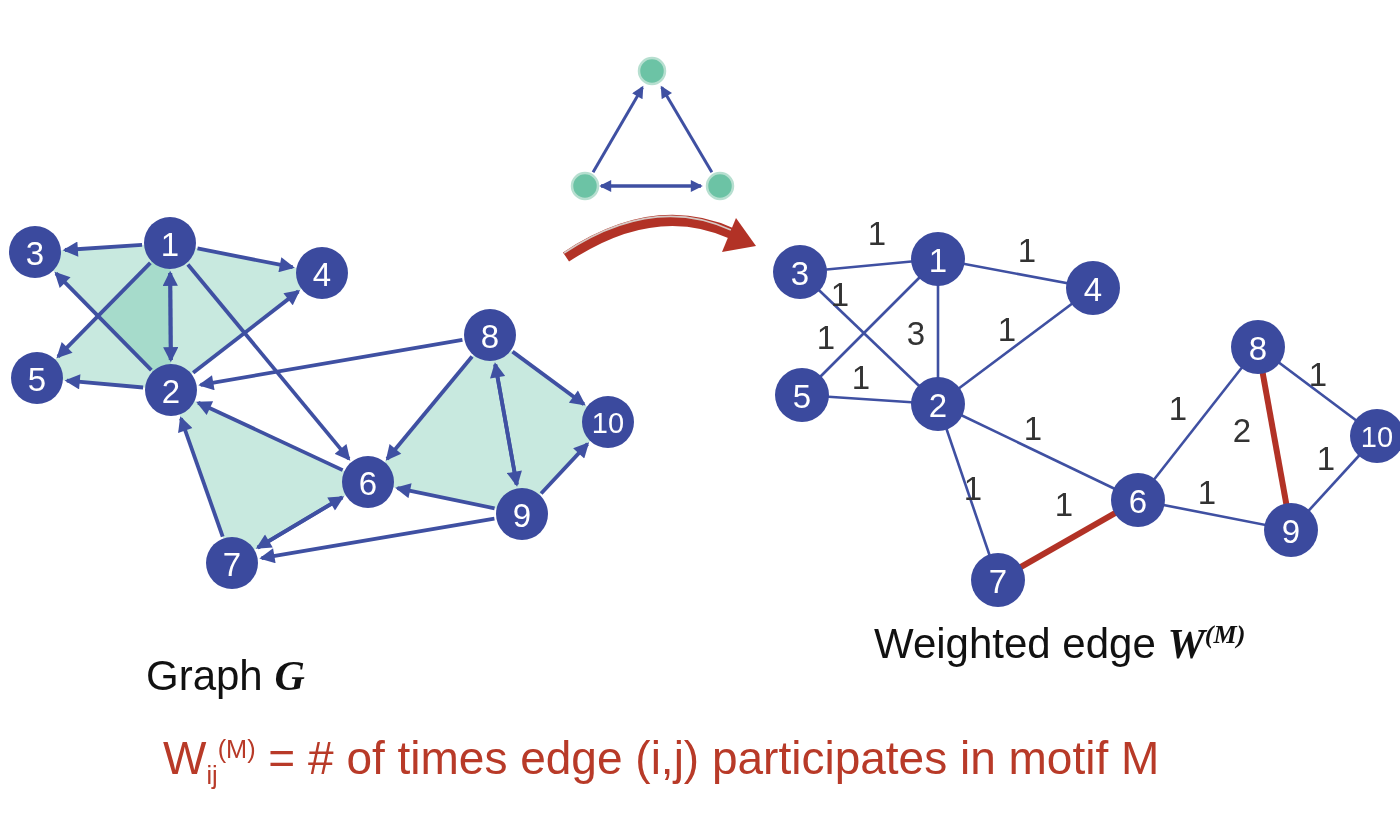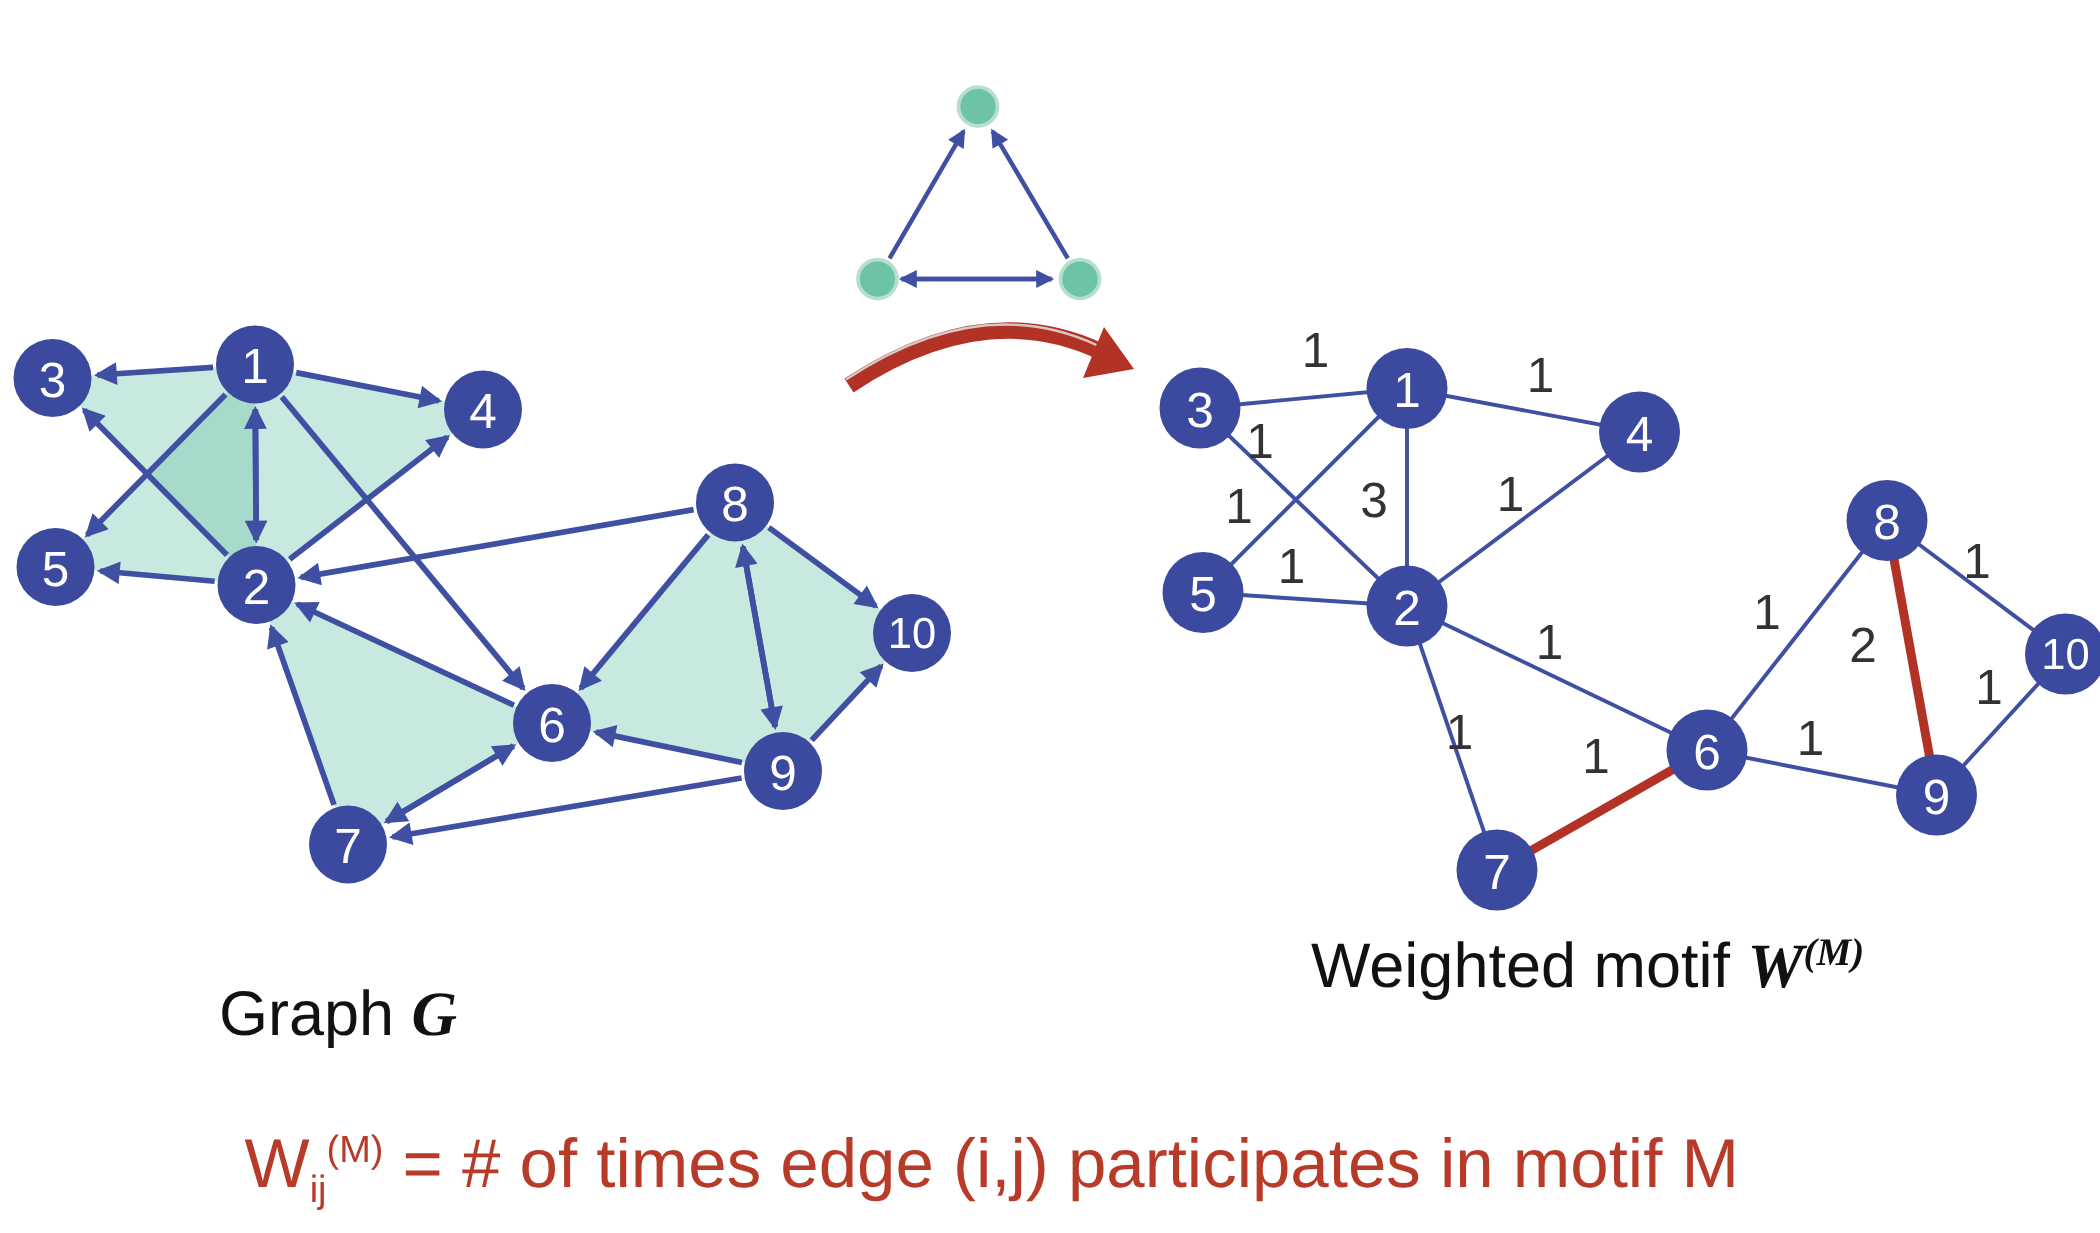--- a/index.html
+++ b/index.html
@@ -12,21 +12,21 @@
     position:absolute;font-size:42px;color:#111;white-space:nowrap;
   }
   .g-title .mvar{
     font-family:"Liberation Serif",serif;font-style:italic;font-weight:700;
   }
   .g-title sup{
     font-family:"Liberation Serif",serif;font-style:italic;font-weight:700;
     font-size:62%;line-height:0;
   }
   .caption{
-    position:absolute;font-size:46px;color:#b83a28;white-space:nowrap;margin-top:17px;
+    position:absolute;font-size:46px;color:#b83a28;white-space:nowrap;
   }
   .caption sub{font-size:55%;line-height:0;}
   .caption sup{font-size:55%;line-height:0;}
 </style>
 </head>
 <body>
 
 <svg id="scene" width="1400" height="822" viewBox="0 0 1400 822">
     <defs>
       <marker id="arrB" viewBox="0 0 10 10" refX="8.5" refY="5" markerWidth="4.4" markerHeight="4.0" orient="auto" markerUnits="strokeWidth">
@@ -148,18 +148,18 @@
       <circle cx="1377" cy="436" r="27" fill="#3b4a9e"></circle>
       <text x="1377" y="437" fill="#fff" text-anchor="middle" dominant-baseline="central" font-size="29" font-weight="500">10</text>
     </g>
   </svg>
 
 <div class="g-title" style="left:146px;top:652px">
   <span>Graph </span><i class="mvar">G</i>
 </div>
 
 <div class="g-title" style="left:874px;top:620px">
-  <span>Weighted motif </span><i class="mvar">W</i><sup>(M)</sup>
+  <span>Weighted edge </span><i class="mvar">W</i><sup>(M)</sup>
 </div>
 
 <div class="caption" style="left:163px;top:731px">
   <span>W</span><sub>ij</sub><sup>(M)</sup><span> = # of times edge (i,j) participates in motif M</span>
 </div>
 
 </body></html>

